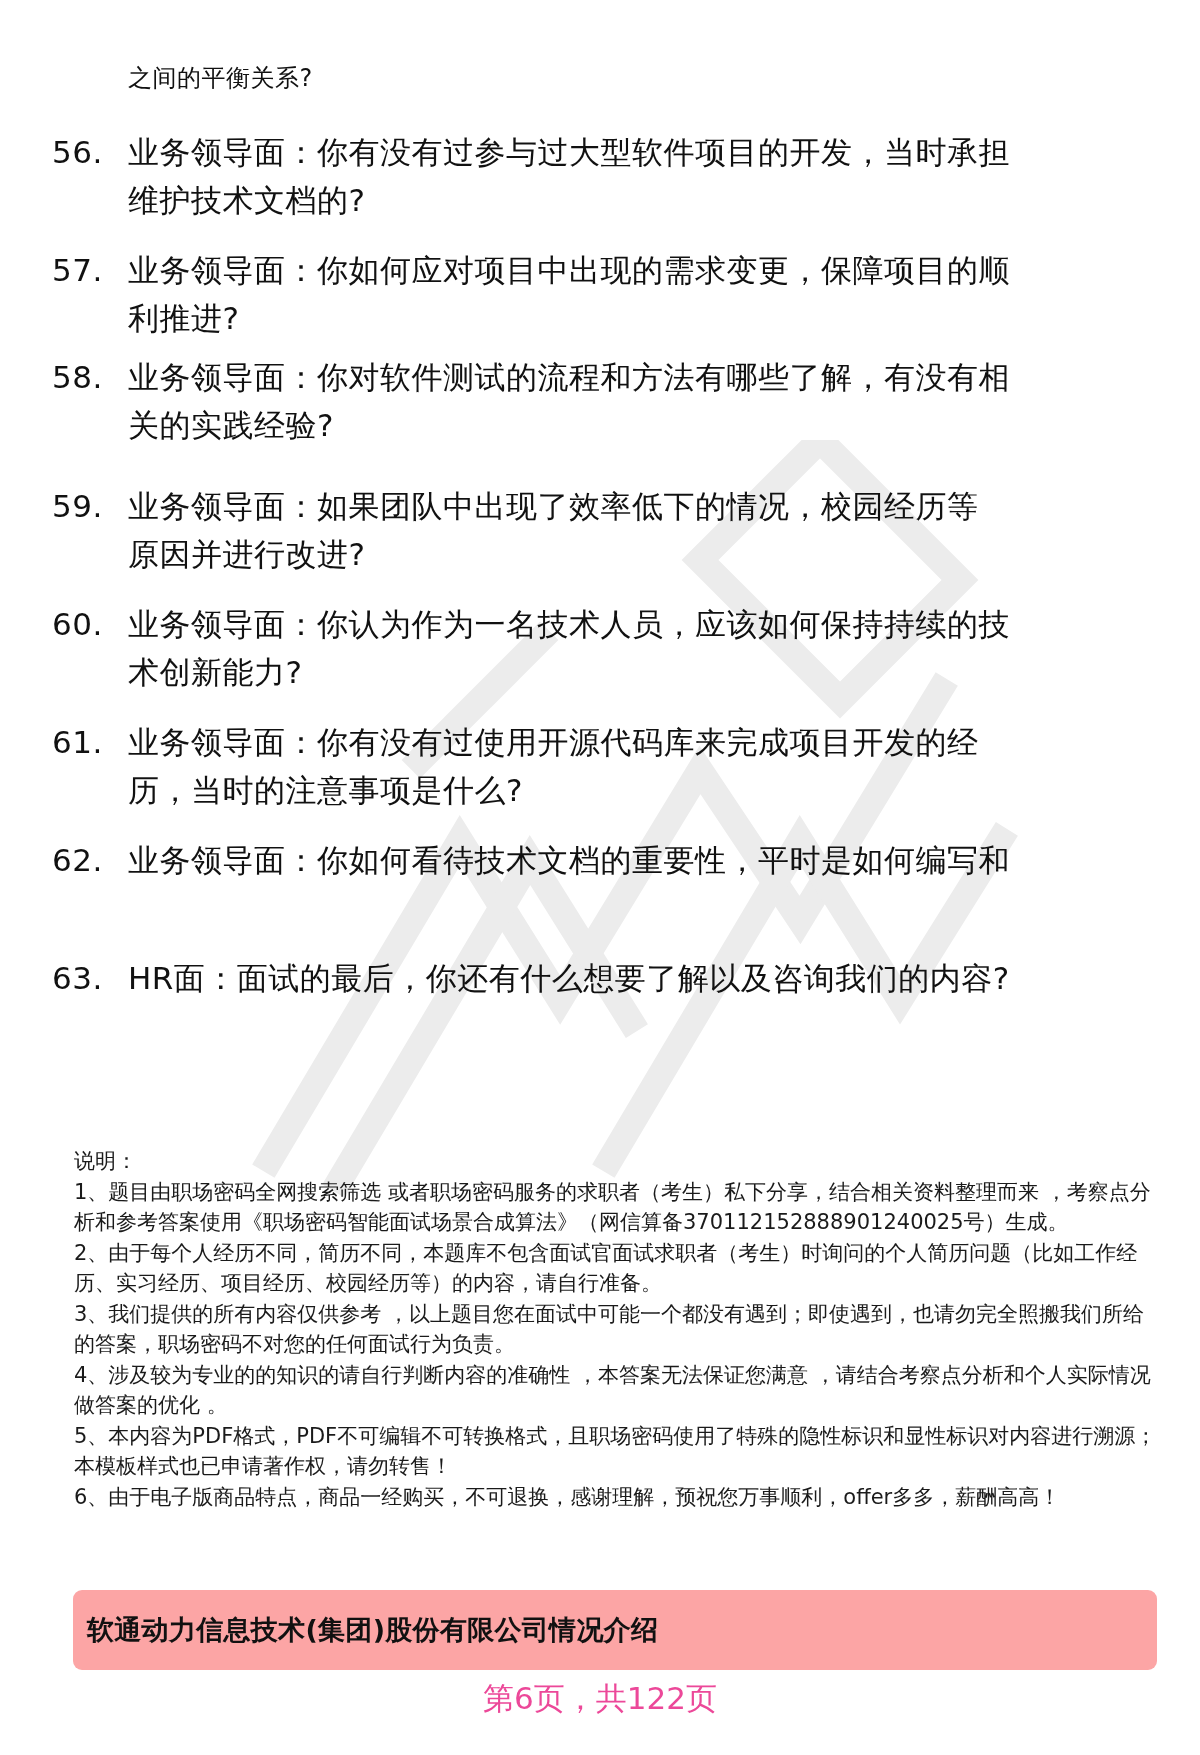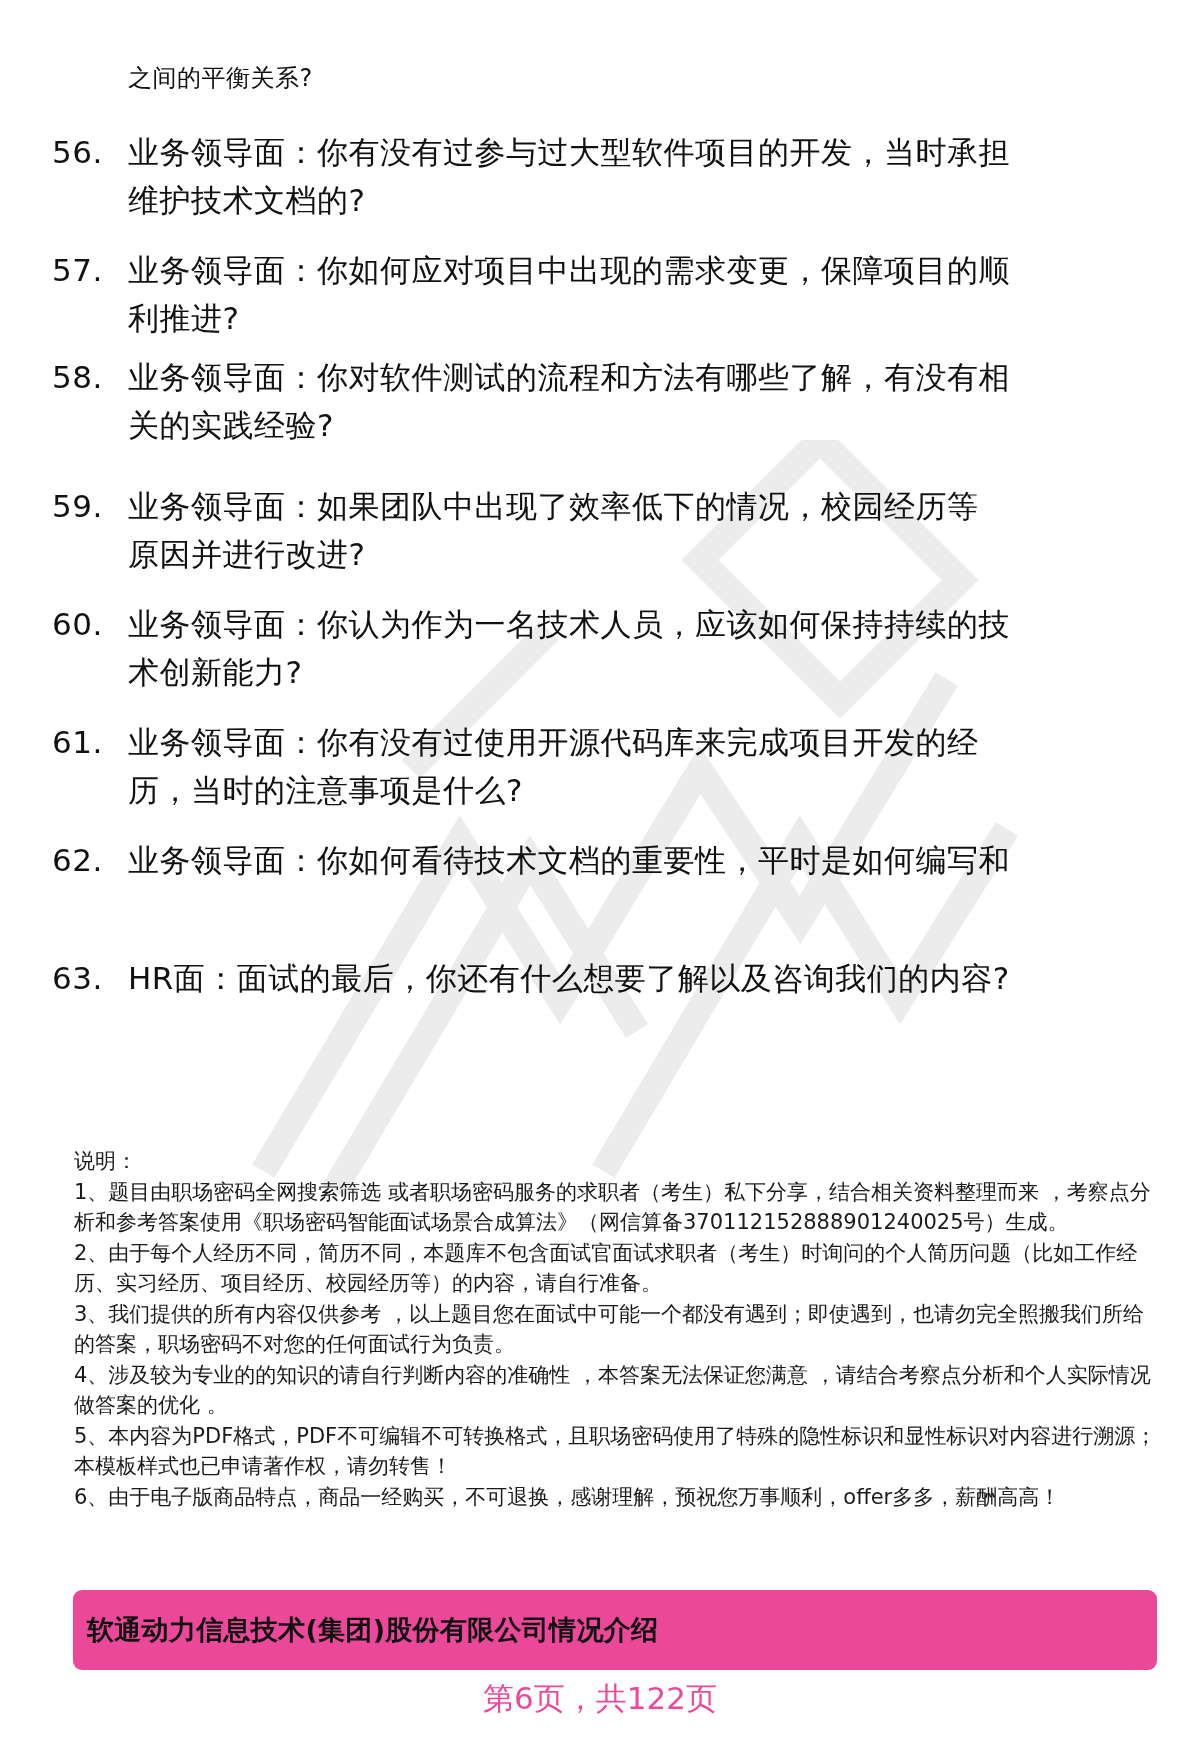--- a/index.html
+++ b/index.html
@@ -20,21 +20,21 @@
   }
   .question .num { position: absolute; left: 0; top: 0; width: 76px; }
   .question .text { display: block; margin-left: 76px; }
   .notes {
     position: absolute; left: 74px; top: 1146px; width: 1090px;
     font-size: 21px; line-height: 30.5px; color: #1a1a1a;
   }
   .notes p { margin: 0; }
   .banner {
     position: absolute; left: 73px; top: 1590px; width: 1084px; height: 80px;
-    background: #ec4899; border-radius: 9px; display: flex; align-items: center;
+    background: #fca5a5; border-radius: 9px; display: flex; align-items: center;
   }
   .banner-title { margin-left: 14px; font-size: 27px; font-weight: bold; color: #111111; letter-spacing: 0.3px; }
   .page-indicator {
     position: absolute; left: 0; width: 1200px; top: 1678px; text-align: center;
     font-size: 31px; color: #ec4899;
   }
 </style>
 </head>
 <body>
 

